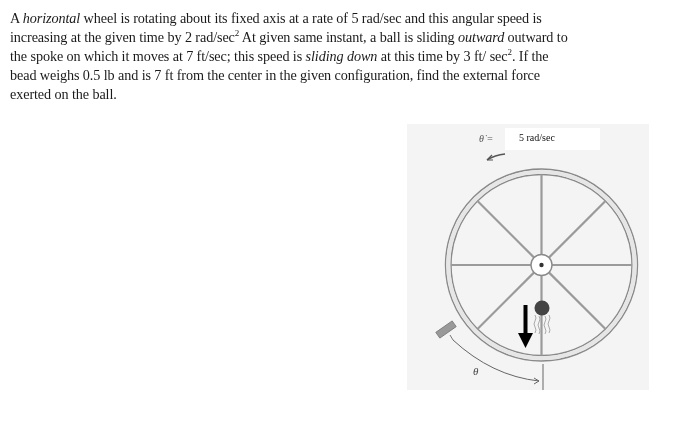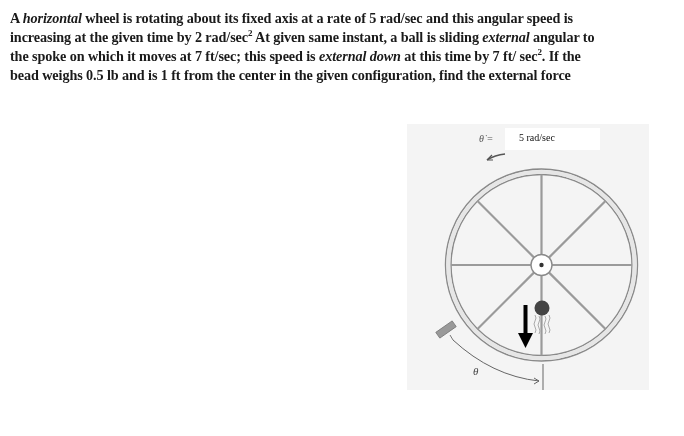--- a/index.html
+++ b/index.html
@@ -20,21 +20,20 @@
       left: 10px;
       top: 9px;
       width: 672px;
       font-size: 14.2px;
       line-height: 19px;
       letter-spacing: -0.1px;
     }
     .problem .line {
       display: block;
       white-space: nowrap;
-      font-weight: bold;
     }
     .problem em {
       font-style: italic;
     }
     .problem sup {
       font-size: 9px;
       line-height: 0;
       vertical-align: 6px;
     }
     .figure {
@@ -83,23 +82,24 @@
       font-size: 11px;
       font-style: italic;
       color: #444;
     }
   </style>
 </head>
 <body>
 
 <div class="problem">
   <span class="line"><span>A </span><em>horizontal</em><span> wheel is rotating about its fixed axis at a rate of 5 rad/sec and this angular speed is</span></span>
-  <span class="line"><span>increasing at the given time by 2 rad/sec</span><sup>2</sup><span> At given same instant, a ball is sliding </span><em>external</em><span> angular to</span></span>
-  <span class="line"><span>the spoke on which it moves at 7 ft/sec; this speed is </span><em>external down</em><span> at this time by 7 ft/ sec</span><sup>2</sup><span>.  If the</span></span>
-  <span class="line">bead weighs 0.5 lb and is 1 ft from the center in the given configuration, find the external force</span>
+  <span class="line"><span>increasing at the given time by 2 rad/sec</span><sup>2</sup><span> At given same instant, a ball is sliding </span><em>outward</em><span> outward to</span></span>
+  <span class="line"><span>the spoke on which it moves at 7 ft/sec; this speed is </span><em>sliding down</em><span> at this time by 3 ft/ sec</span><sup>2</sup><span>.  If the</span></span>
+  <span class="line">bead weighs 0.5 lb and is 7 ft from the center in the given configuration, find the external force</span>
+  <span class="line">exerted on the ball.</span>
 </div>
 
 <div class="figure">
   <svg width="242" height="266" viewBox="0 0 242 266">
 
     <g>
       <path d="M 98 30 Q 88 31 80 36" fill="none" stroke="#555" stroke-width="1.3"></path>
       <path d="M 80 36 L 85 31 M 80 36 L 86 36" fill="none" stroke="#555" stroke-width="1.2"></path>
     </g>
 

